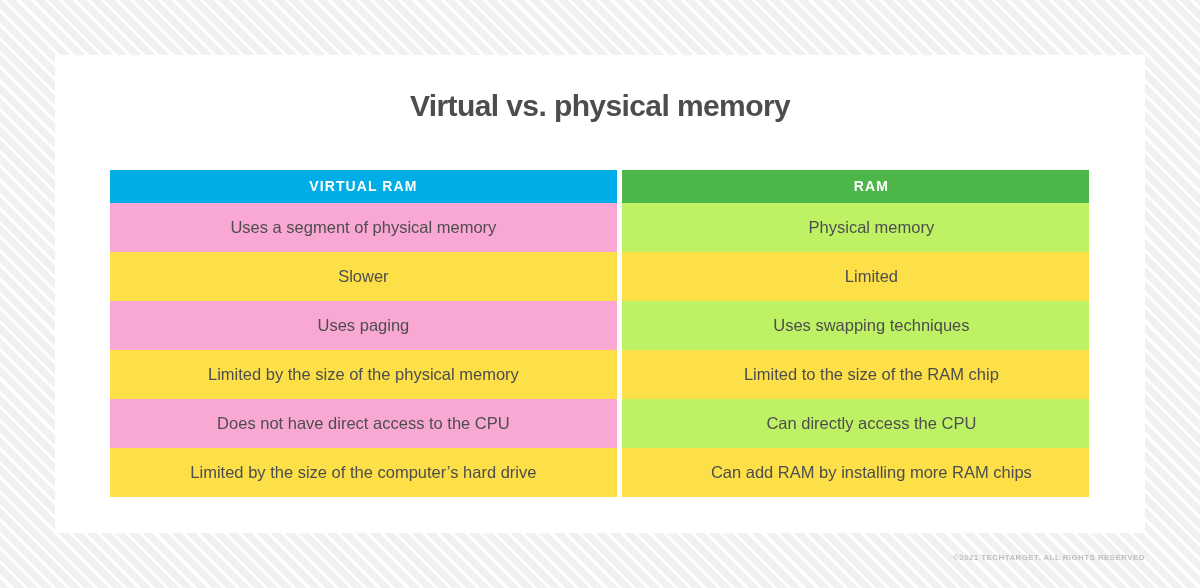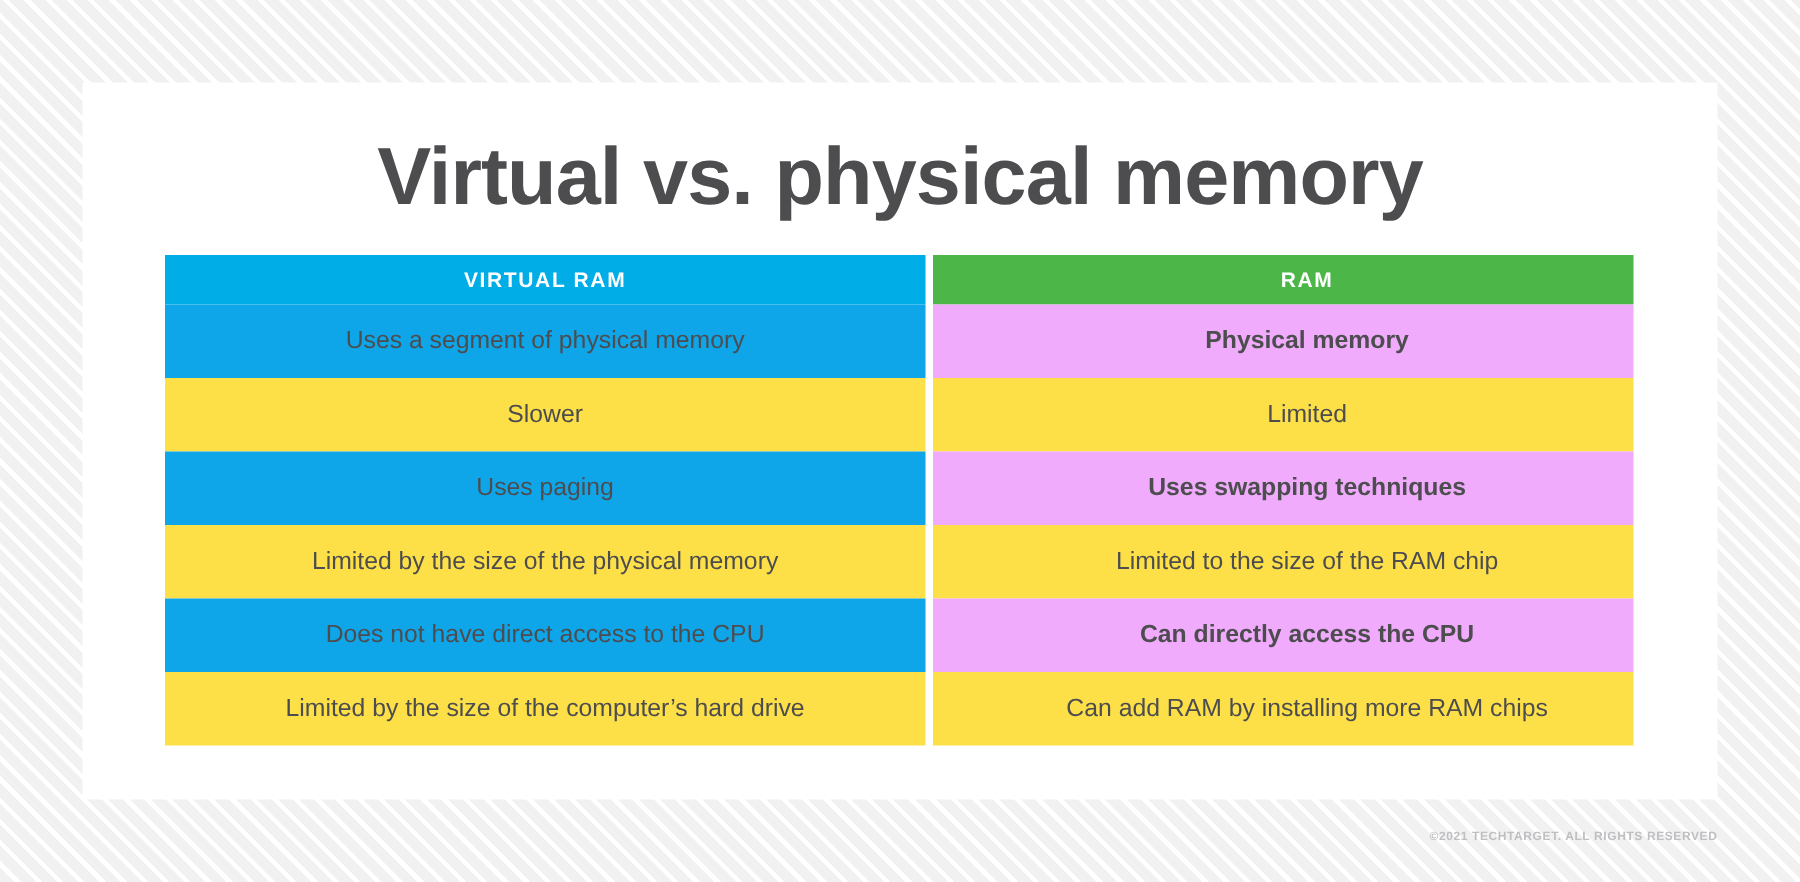--- a/index.html
+++ b/index.html
@@ -38,21 +38,21 @@
     height: 478px;
     background: #ffffff;
   }
 
   #page-title {
     position: absolute;
     left: 0;
     top: 36px;
     width: 1090px;
     text-align: center;
-    font-size: 54px;
+    font-size: 30px;
     font-weight: bold;
     color: #4d4d4f;
     letter-spacing: -0.6px;
     line-height: 1;
   }
 
   
   #table {
     position: absolute;
     left: 55px;
@@ -86,22 +86,22 @@
   .row.header .cell {
     height: 33px;
     font-size: 14px;
     font-weight: bold;
     color: #ffffff;
     letter-spacing: 1.1px;
   }
   .row.header .cell.left  { background: #00ade6; }
   .row.header .cell.right { background: #4cb748; }
 
-  .row.tint .cell.left  { background: #0ea5e9; }
-  .row.tint .cell.right { background: #f0abfc; font-weight: bold; }
+  .row.tint .cell.left  { background: #f9a8d4; }
+  .row.tint .cell.right { background: #bef264; }
 
   .row.plain .cell.left,
   .row.plain .cell.right { background: #fde047; }
 
   
   #footer {
     position: absolute;
     right: 55px;
     top: 553px;
     font-size: 8px;

